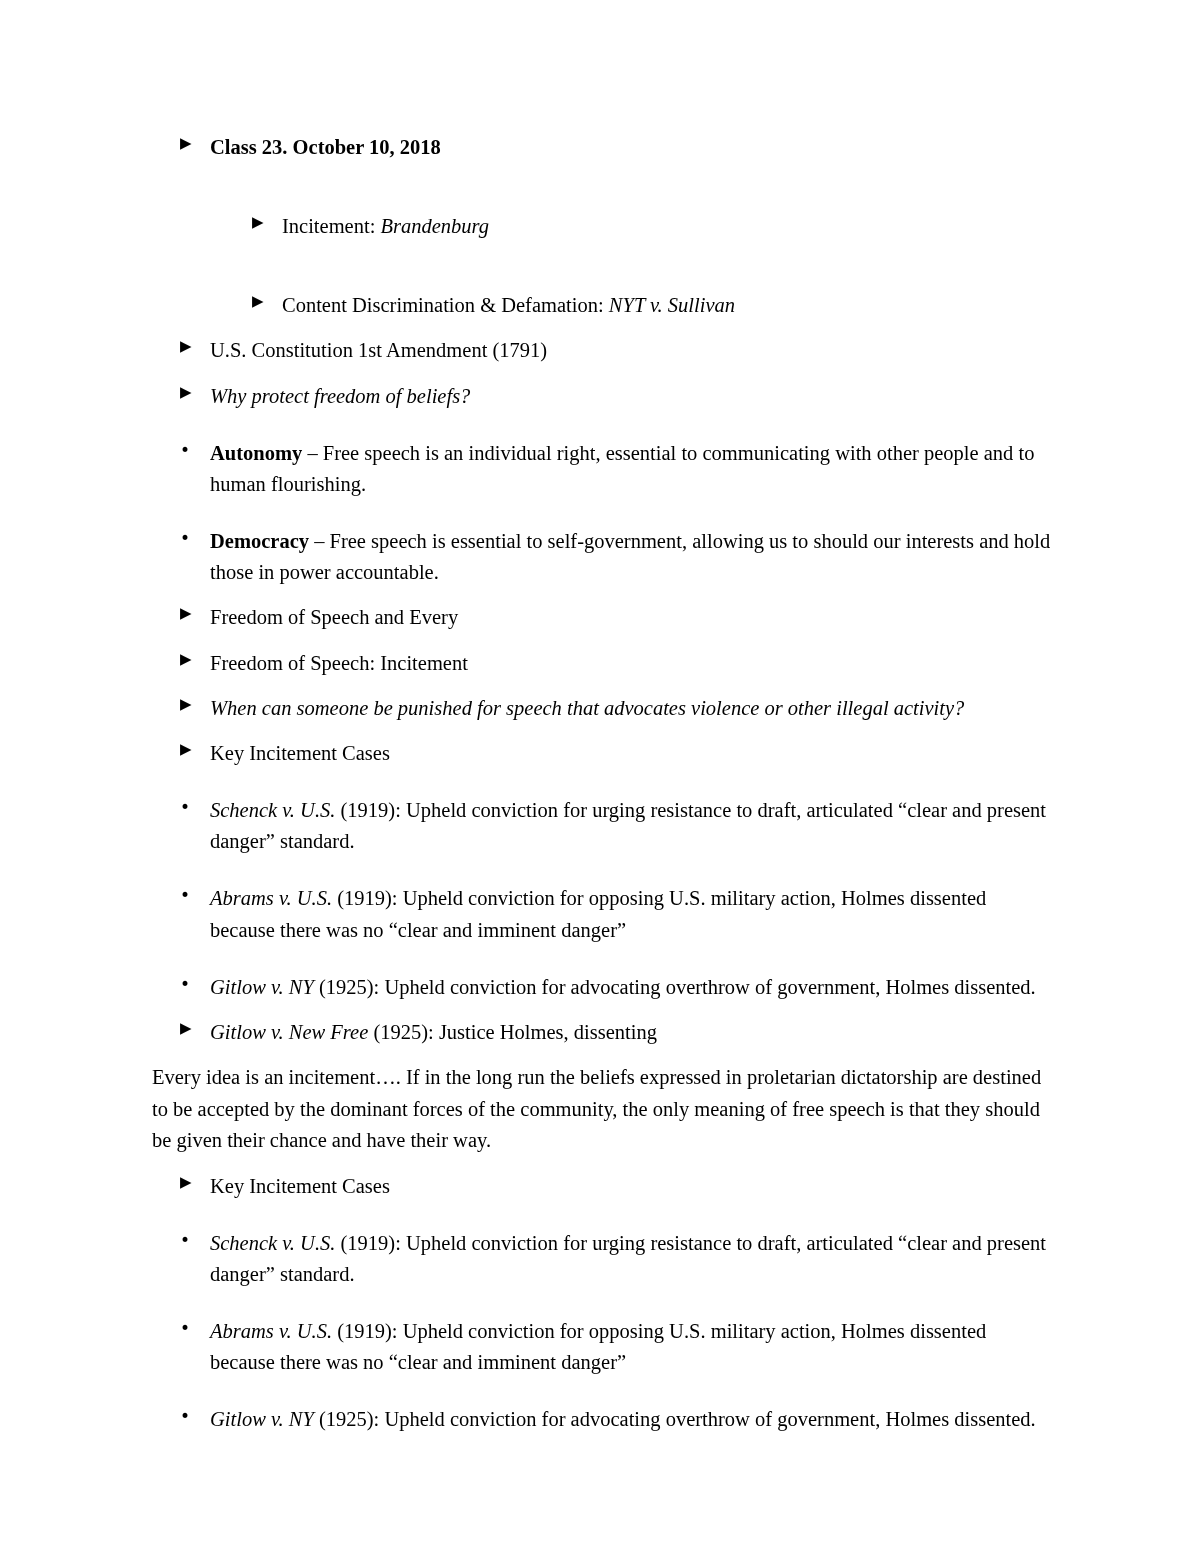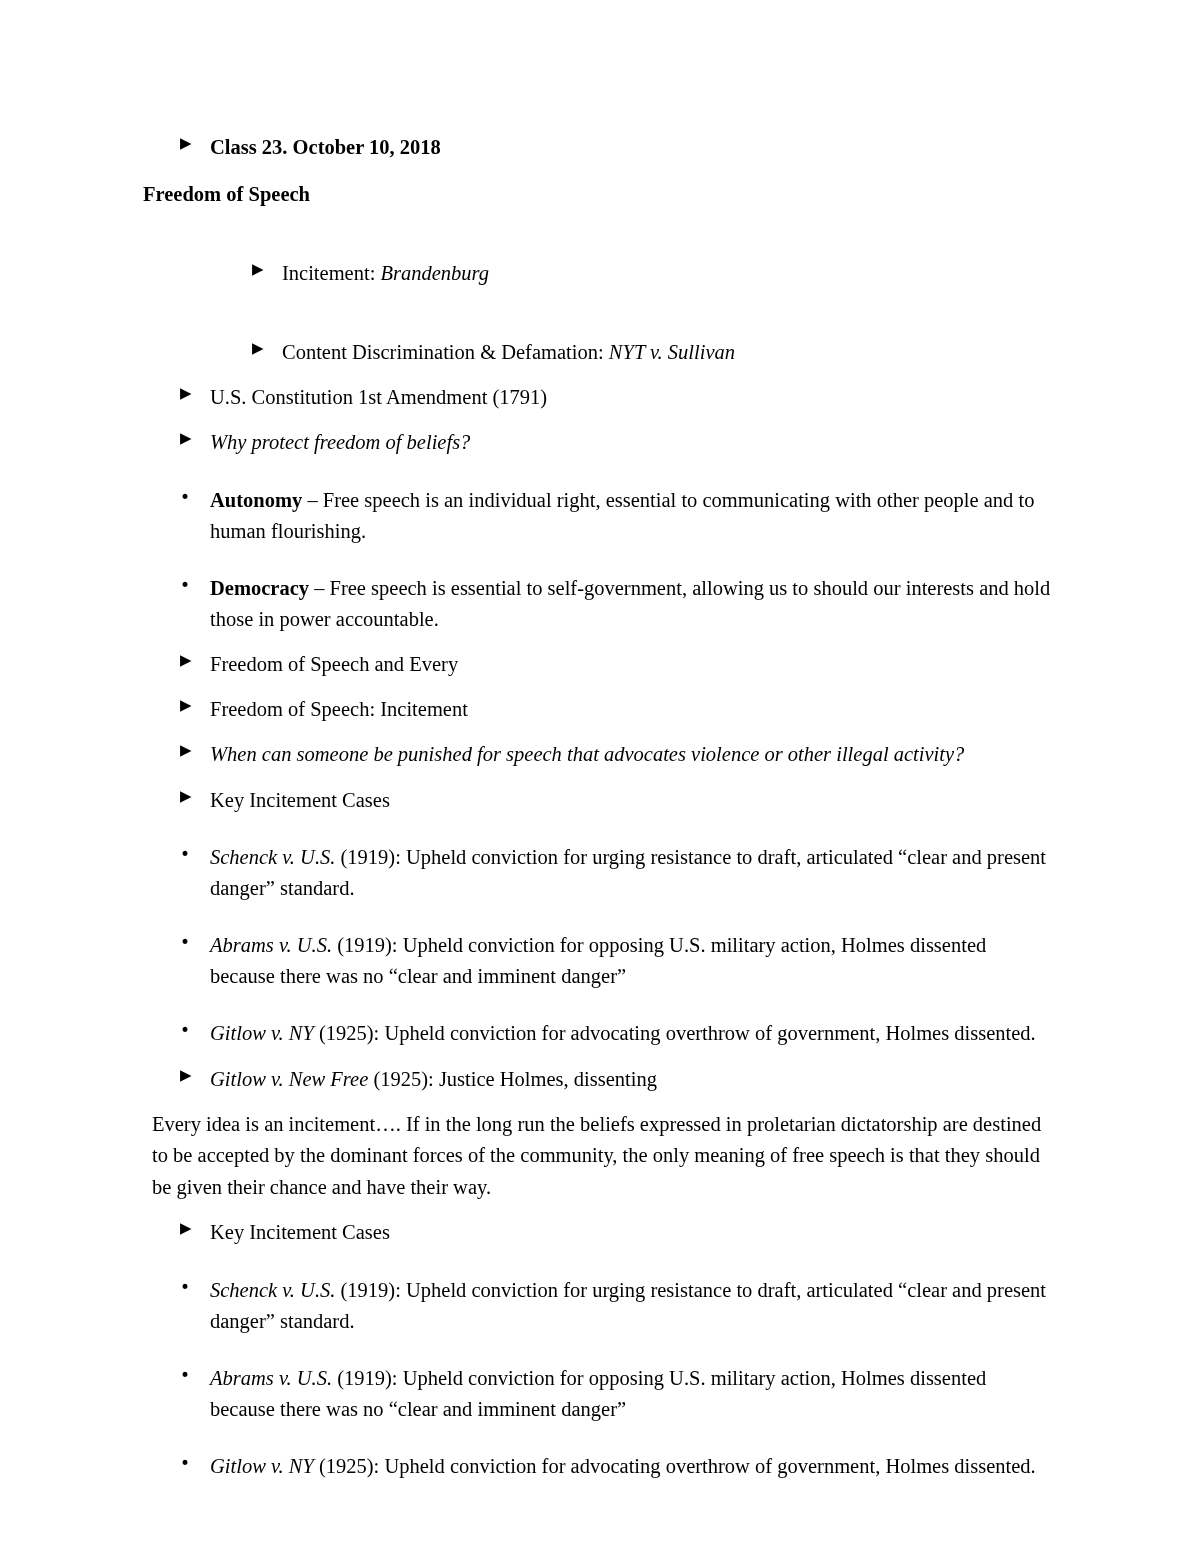--- a/index.html
+++ b/index.html
@@ -119,21 +119,20 @@
 <body>
 
 <div class="page">
   <div class="content">
 
     <div class="blk lv1 titlerow gap-md">
       <span class="marker tri">▶</span>
       <span class="body">Class 23.  October 10, 2018</span>
     </div>
 
-    <div class="heading lv-flush">Freedom of Speech</div>
 
     <div id="blocks-top">
         <div class="blk lv2">
           <span class="marker tri">▶</span>
           <span class="body"><span>Incitement: </span><span class="i">Brandenburg</span></span>
         </div>
         <div class="blk lv2">
           <span class="marker tri">▶</span>
           <span class="body"><span>Content Discrimination &amp; Defamation: </span><span class="i">NYT v. Sullivan</span></span>
         </div>

